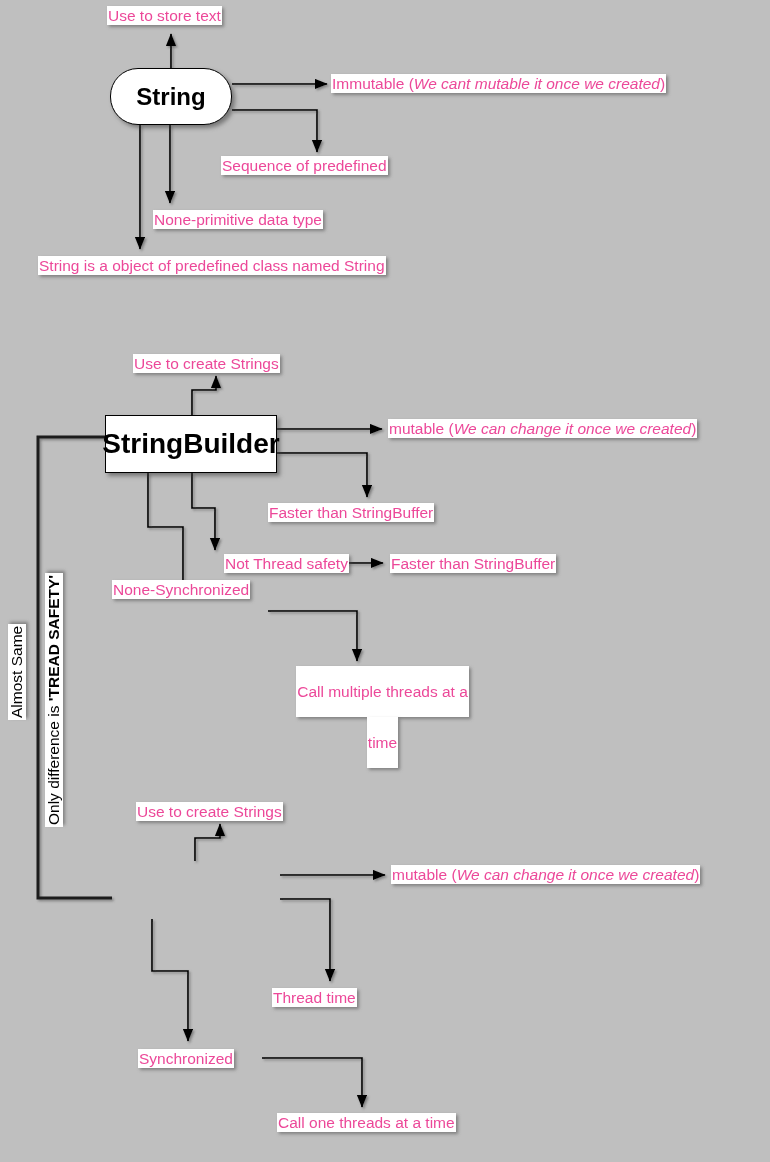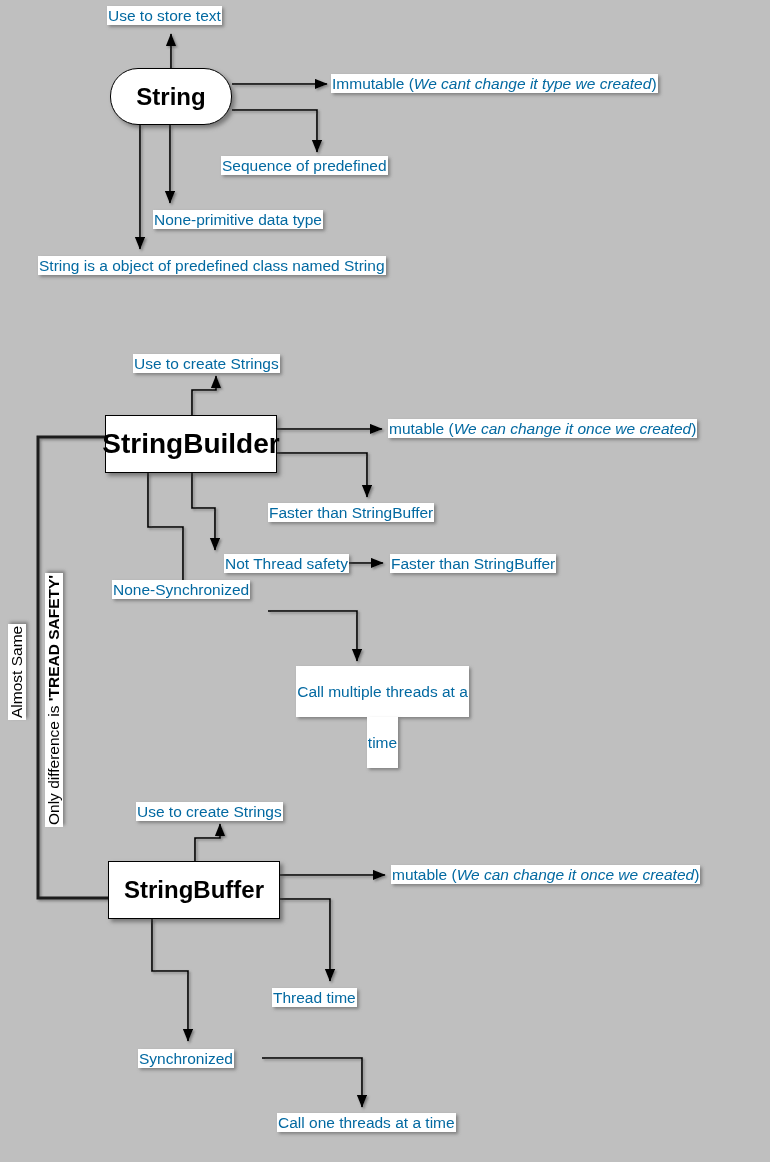--- a/index.html
+++ b/index.html
@@ -47,21 +47,21 @@
     z-index: 5;
   }
   #node-string       { left:110px; top:68px;  width:122px; height:57px; font-size:24px;border-radius:28px; }
   #node-stringbuilder{ left:105px; top:415px; width:172px; height:58px; font-size:28px; }
   #node-stringbuffer { left:108px; top:861px; width:172px; height:58px; font-size:24px; }
 
   
   .lbl {
     position: absolute;
     background: #ffffff;
-    color: #0369a1;
+    color: #ec4899;
     font-size: 15.5px;
     line-height: 19px;
     white-space: nowrap;
     padding: 0 1px;
     box-shadow: 2px 2px 3px rgba(70,70,70,0.5);
     z-index: 4;
   }
   .lbl i { font-style: italic; }
 
   .lbl.two-line {
@@ -147,26 +147,25 @@
 
     <g stroke="#1b1b1b" stroke-width="3" fill="none" filter="url(#softshadow)">
       <path d="M110,437 L38,437 L38,898 L112,898"></path>
     </g>
   </svg>
 
   <div class="node" id="node-string">String</div>
 
   <div class="node" id="node-stringbuilder">StringBuilder</div>
 
-  <div class="node" id="node-stringbuffer">StringBuffer</div>
 
   <div class="lbl" style="left:107px; top:6px;">Use to store text</div>
 
   <div class="lbl" style="left:331px; top:74px;">
-    <span>Immutable (</span><i>We cant change it type we created</i><span>)</span>
+    <span>Immutable (</span><i>We cant mutable it once we created</i><span>)</span>
   </div>
 
   <div class="lbl" style="left:221px; top:156px;">Sequence of predefined</div>
 
   <div class="lbl" style="left:153px; top:210px;">None-primitive data type</div>
 
   <div class="lbl" style="left:38px; top:256px;">String is a object of predefined class named String</div>
 
   <div class="lbl" style="left:133px; top:354px;">Use to create Strings</div>
 

